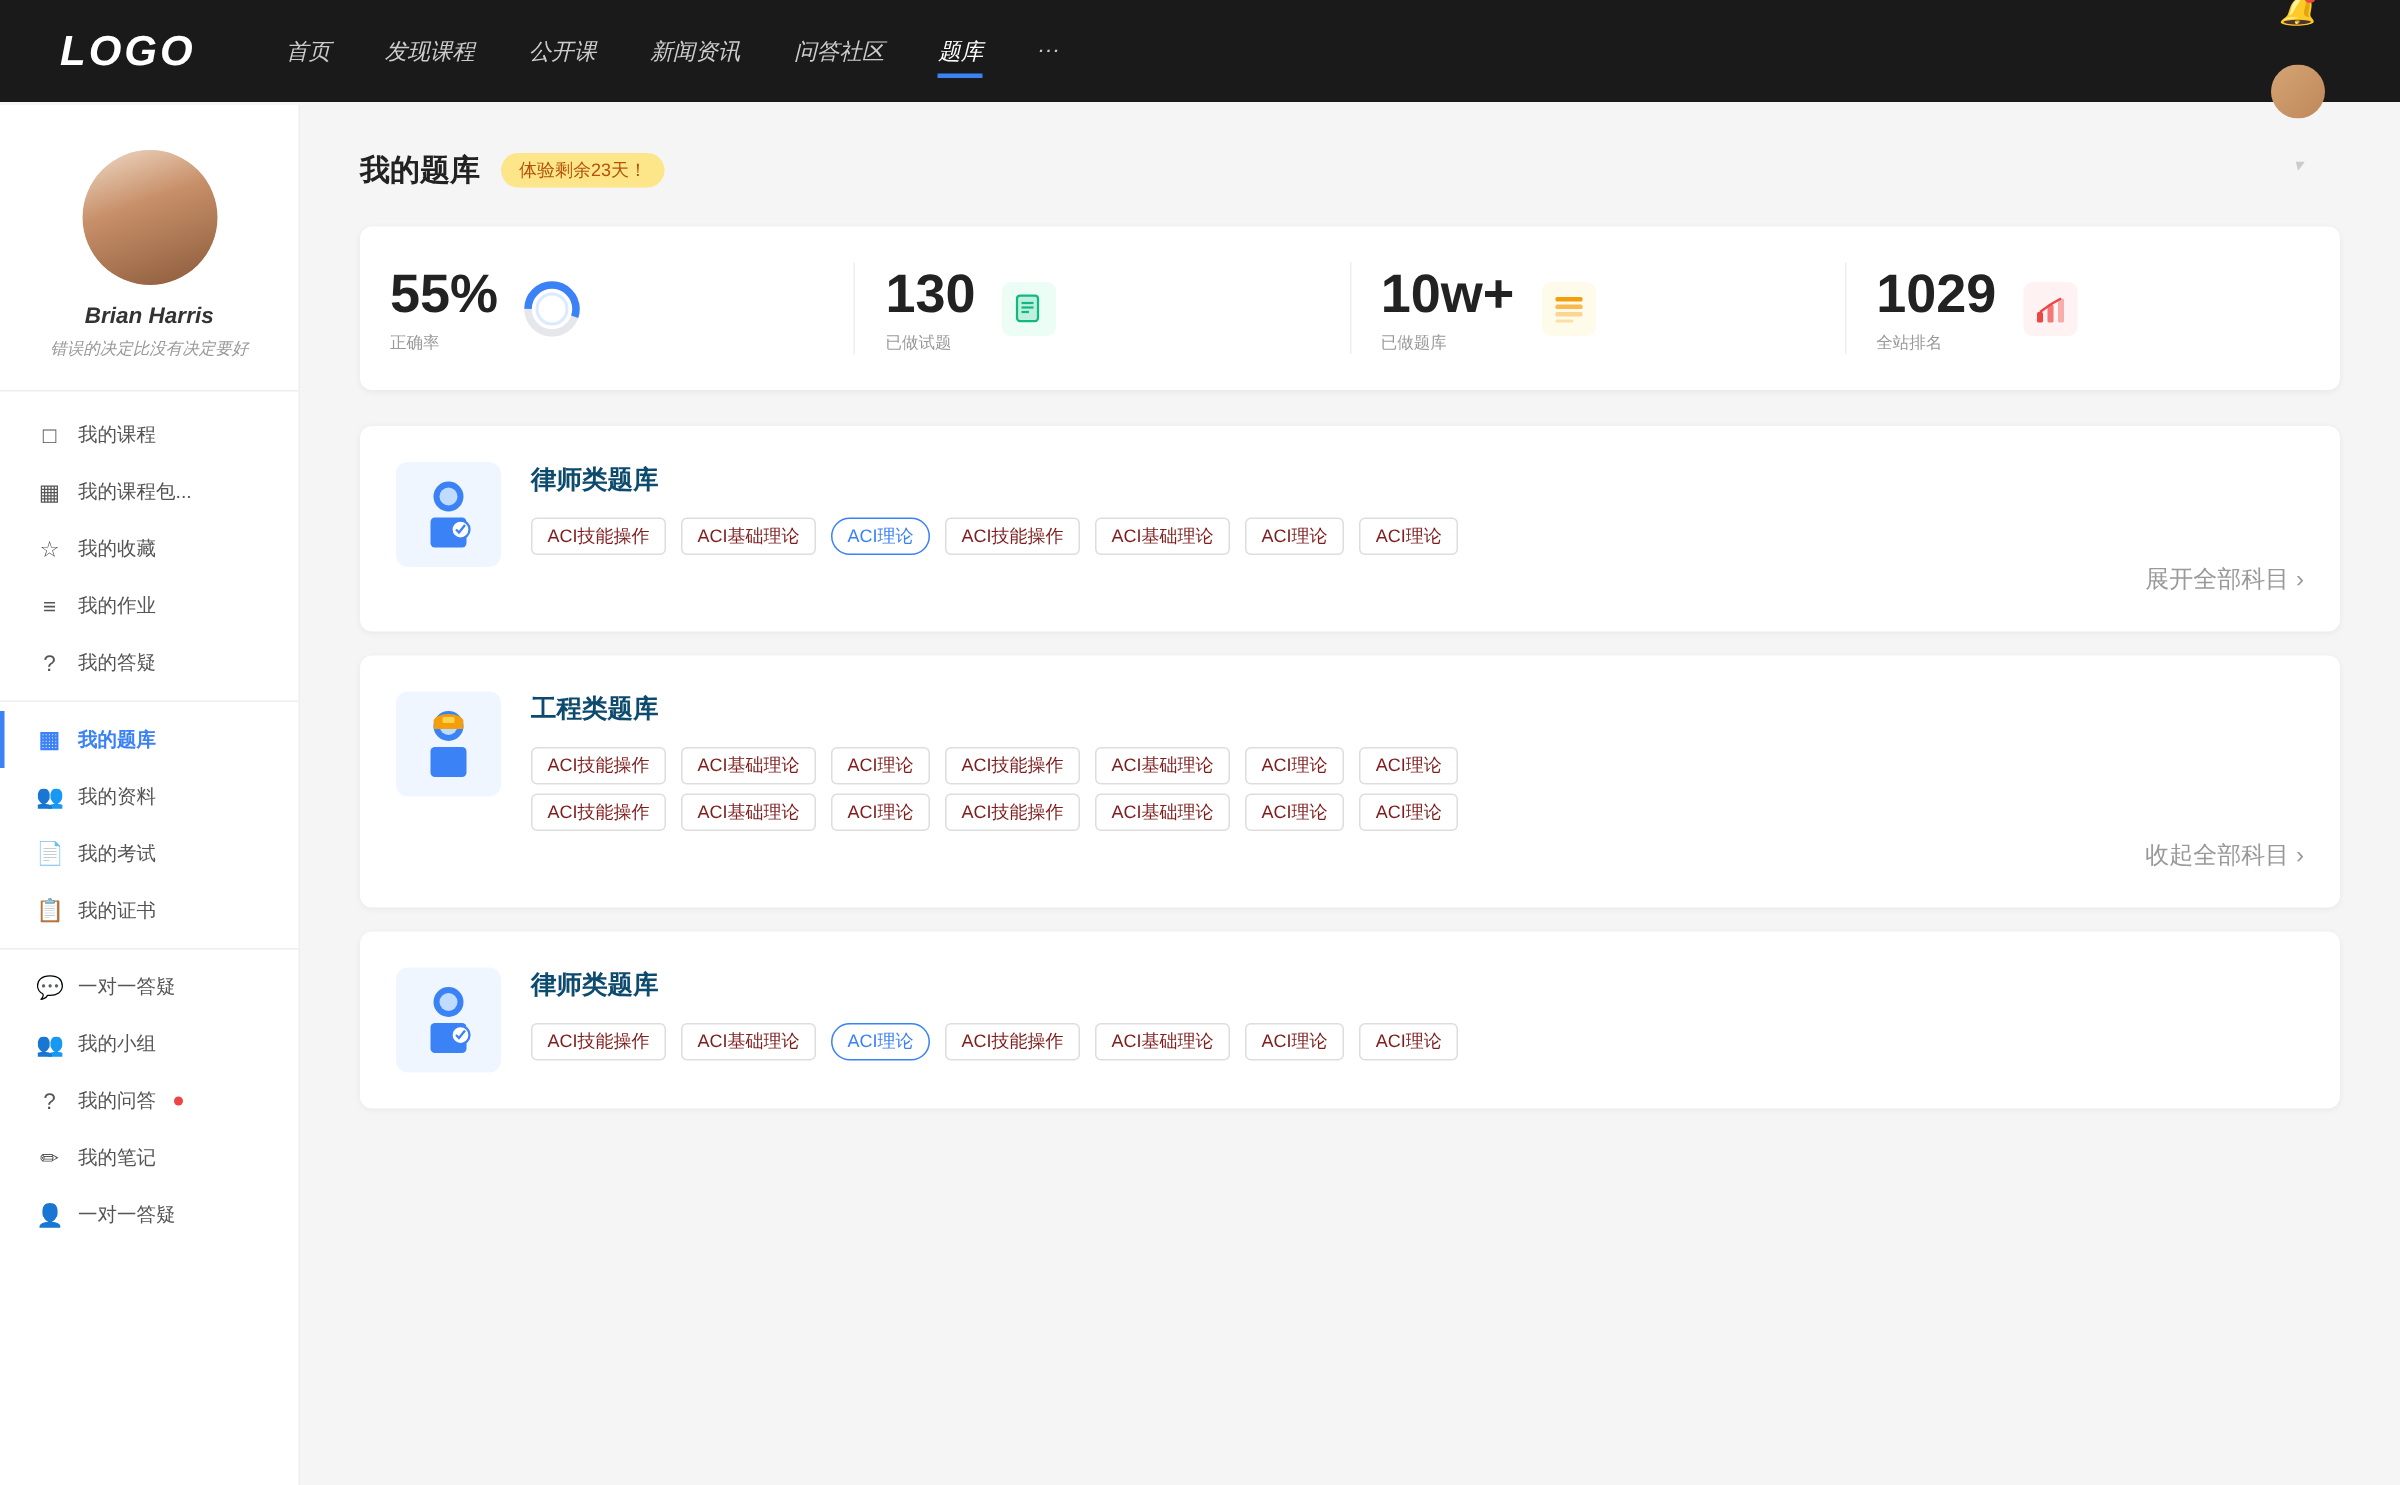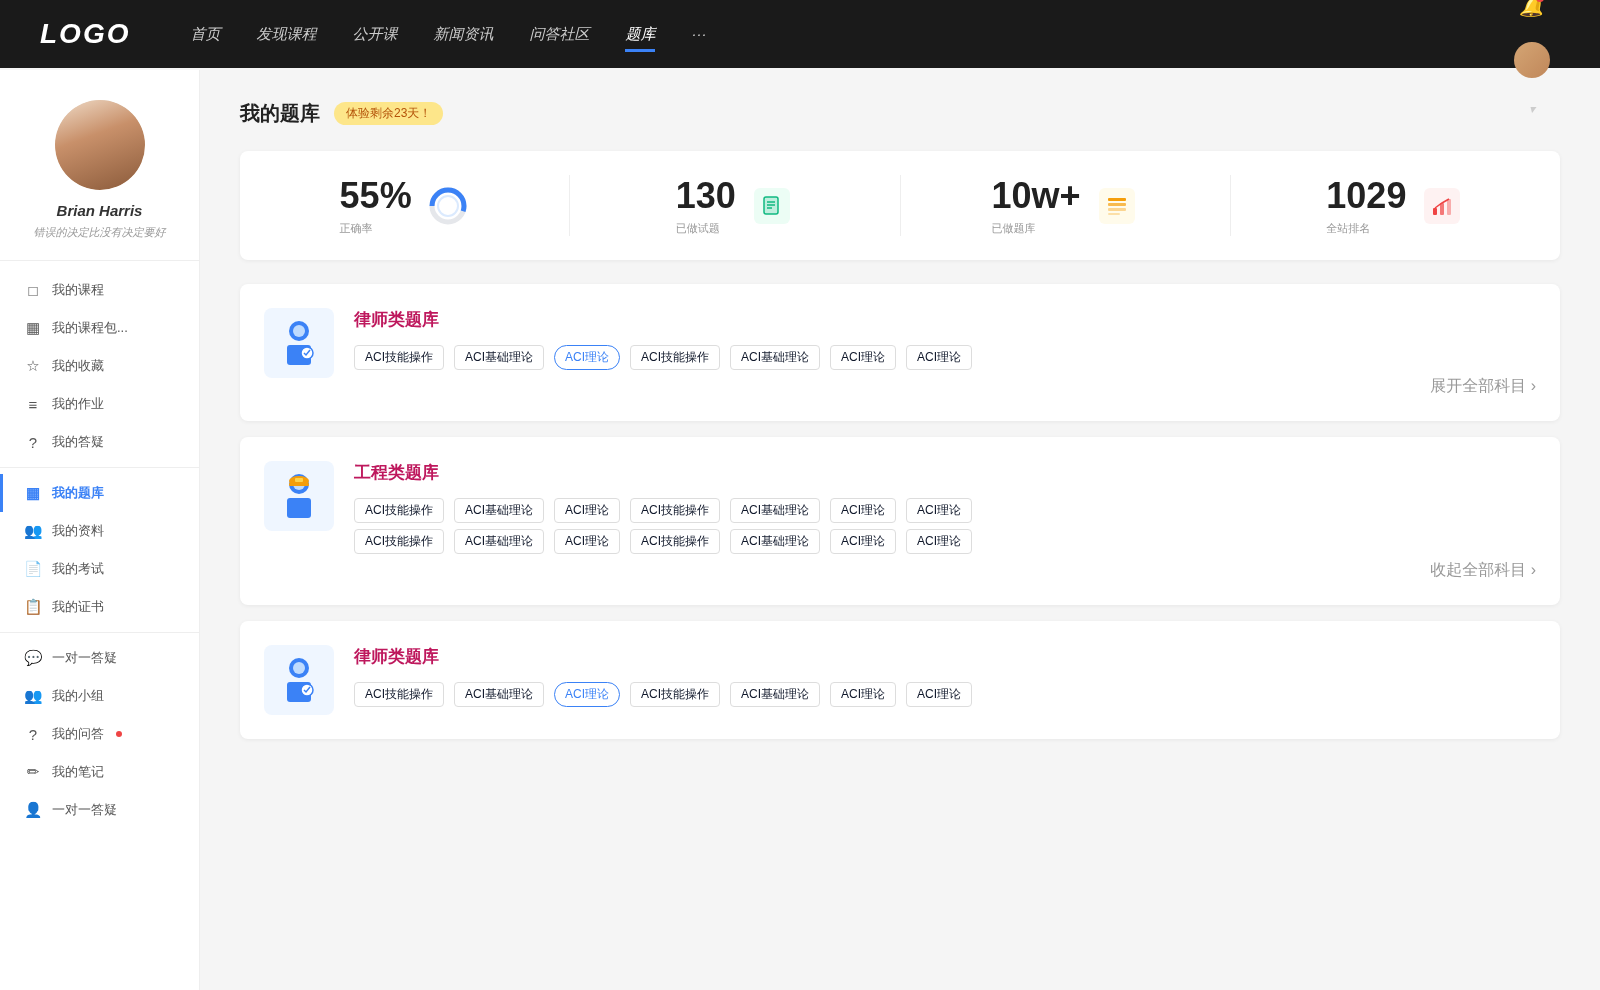--- a/index.html
+++ b/index.html
@@ -213,21 +213,20 @@
       border-radius: 8px;
       padding: 24px 0;
       display: flex;
       margin-bottom: 24px;
       box-shadow: 0 1px 4px rgba(0,0,0,0.06);
     }
     .stat-item {
       flex: 1;
       display: flex;
       align-items: center;
-      justify-content: center;
       gap: 14px;
       padding: 0 20px;
       border-right: 1px solid #eee;
     }
     .stat-item:last-child { border-right: none; }
     .stat-text .stat-value {
       font-size: 36px;
       font-weight: 700;
       color: #222;
     }
@@ -296,32 +295,32 @@
       align-items: center;
       justify-content: center;
       flex-shrink: 0;
     }
     .qbank-content {
       flex: 1;
     }
     .qbank-title {
       font-size: 17px;
       font-weight: 600;
-      color: #be185d;
+      color: #0c4a6e;
       margin-bottom: 14px;
     }
     .qbank-tags {
       display: flex;
       flex-wrap: wrap;
       gap: 10px;
       margin-bottom: 6px;
     }
     .qbank-tag {
       font-size: 12px;
-      color: #0f172a;
+      color: #7f1d1d;
       border: 1px solid #ddd;
       border-radius: 4px;
       padding: 3px 10px;
       cursor: pointer;
     }
     .qbank-tag.active {
       color: #3b82f6;
       border-color: #3b82f6;
       border-radius: 20px;
     }

